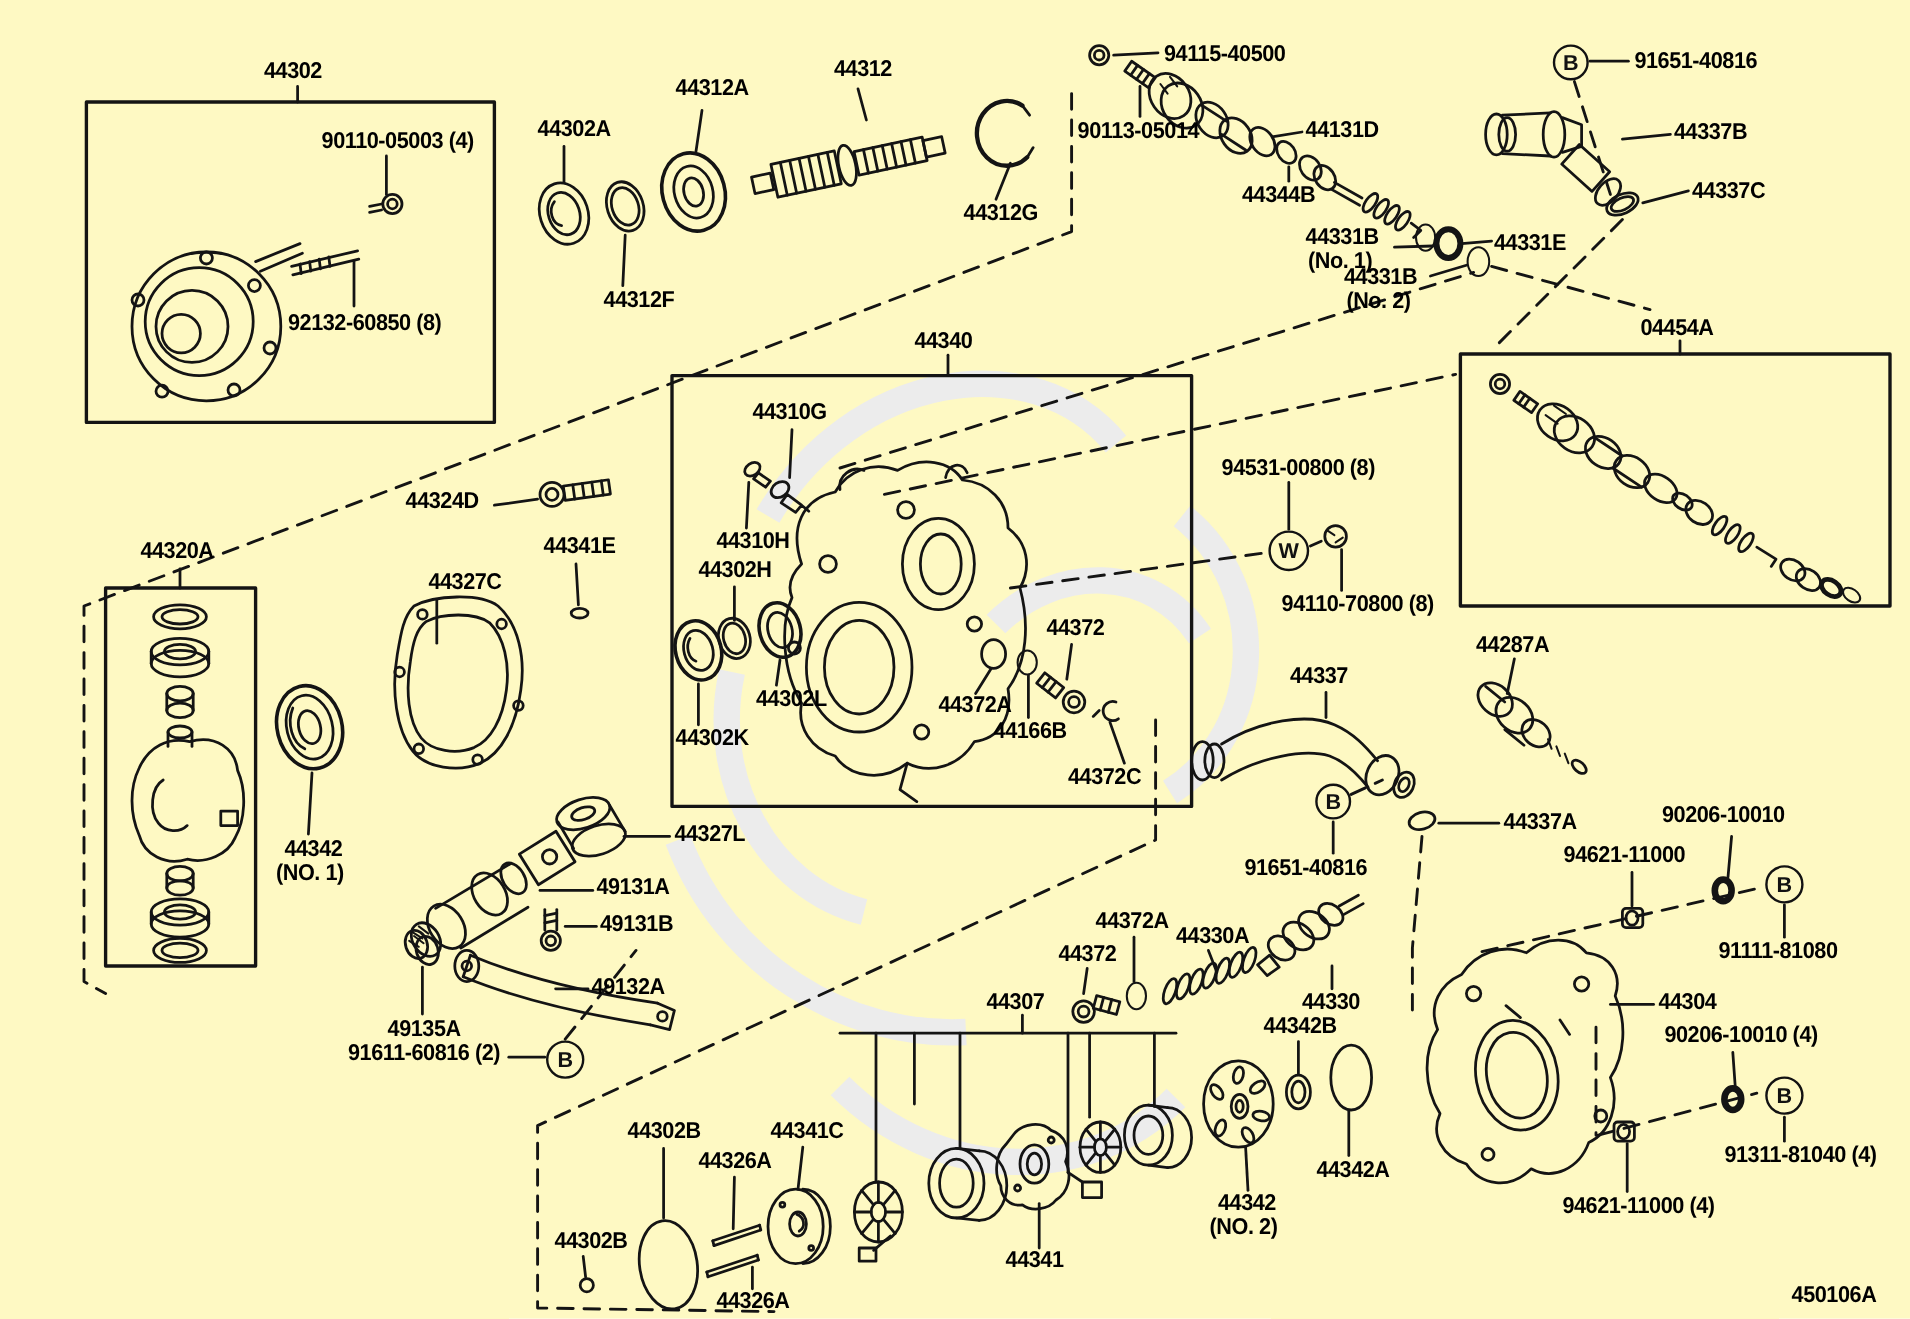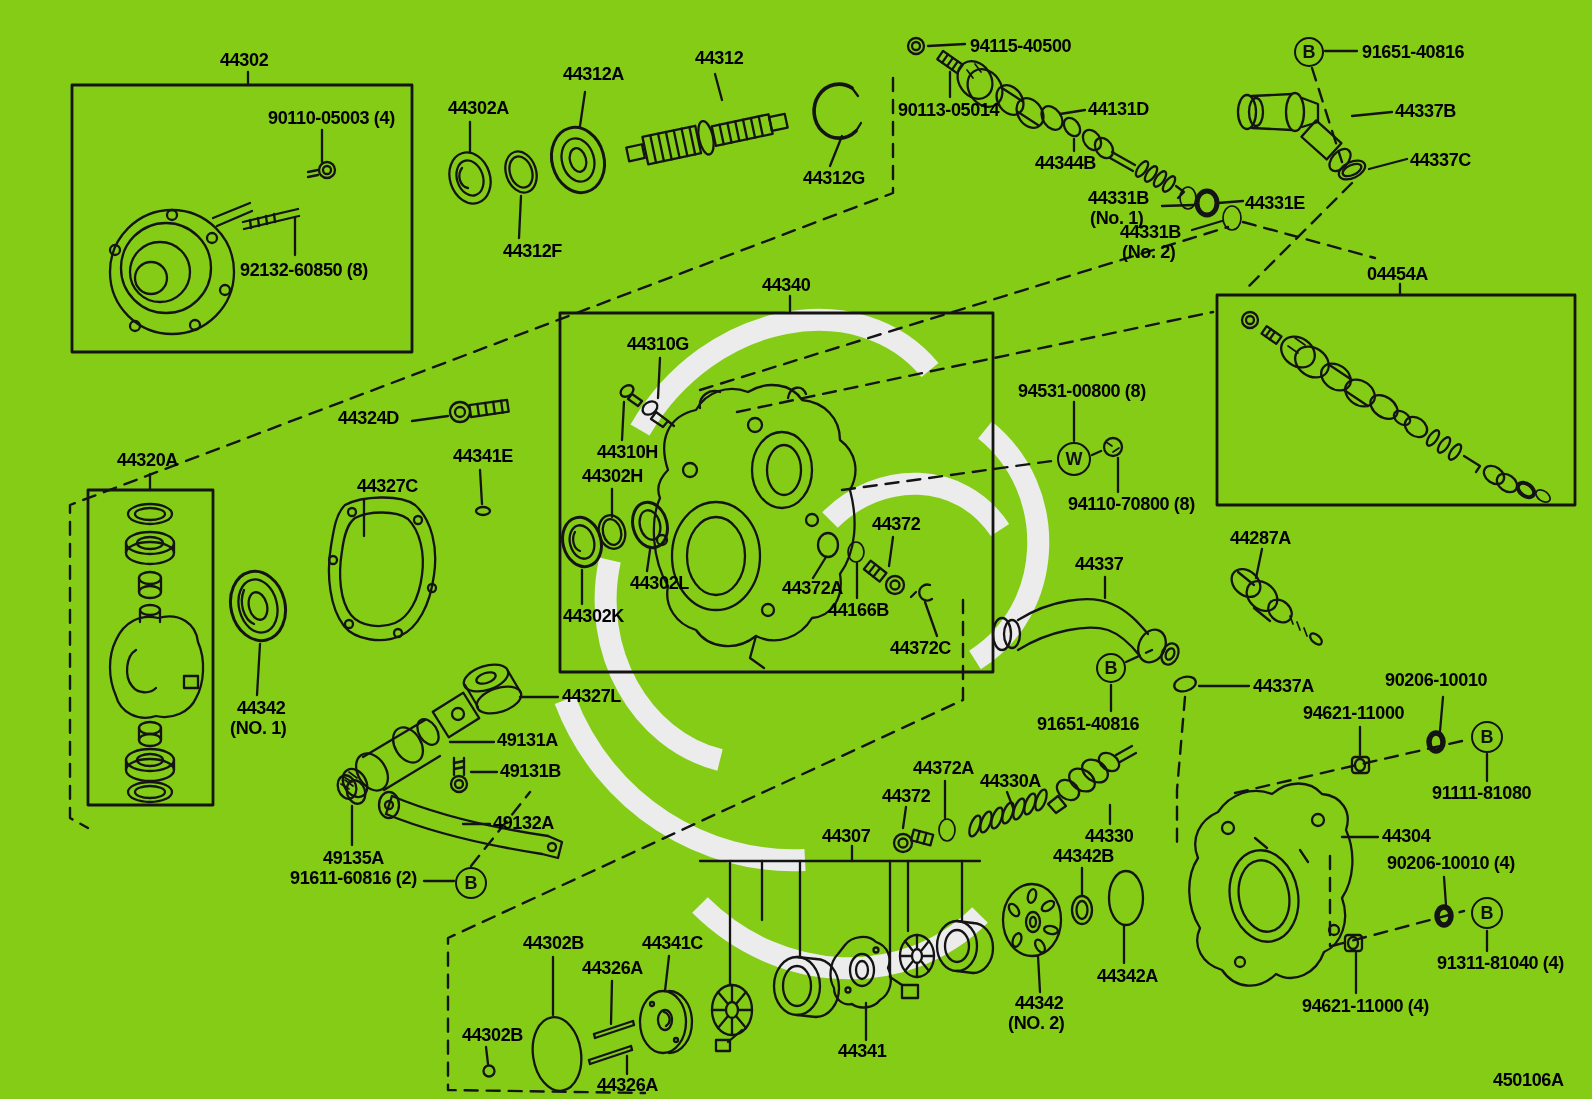--- a/index.html
+++ b/index.html
@@ -1,16 +1,16 @@
 <!DOCTYPE html>
 <html><head>
 <meta charset="utf-8">
 <style>
   html,body{margin:0;padding:0;background:#fff}
-  #stage{position:relative;width:1592px;height:1099px;background:#84cc16;overflow:hidden;
+  #stage{position:relative;width:1592px;height:1099px;background:#fef9c3;overflow:hidden;
          font-family:"Liberation Sans",sans-serif}
   #art{position:absolute;left:0;top:0}
   .d{stroke:#141414;stroke-width:2.3;fill:none;stroke-linecap:round;stroke-linejoin:round}
   .thick{stroke-width:3.6}
   .thin{stroke-width:1.7}
   .dash{stroke-dasharray:13 9;stroke-width:2.4}
   .wm{stroke:#ececec;stroke-width:22;fill:none}
   .lbl{position:absolute;font-weight:bold;font-size:19px;line-height:1.05;color:#000;
        white-space:pre;letter-spacing:-0.4px;transform:scaleX(0.95);transform-origin:0 0}
   .circ{position:absolute;box-sizing:border-box;border:2.6px solid #121212;border-radius:50%;

